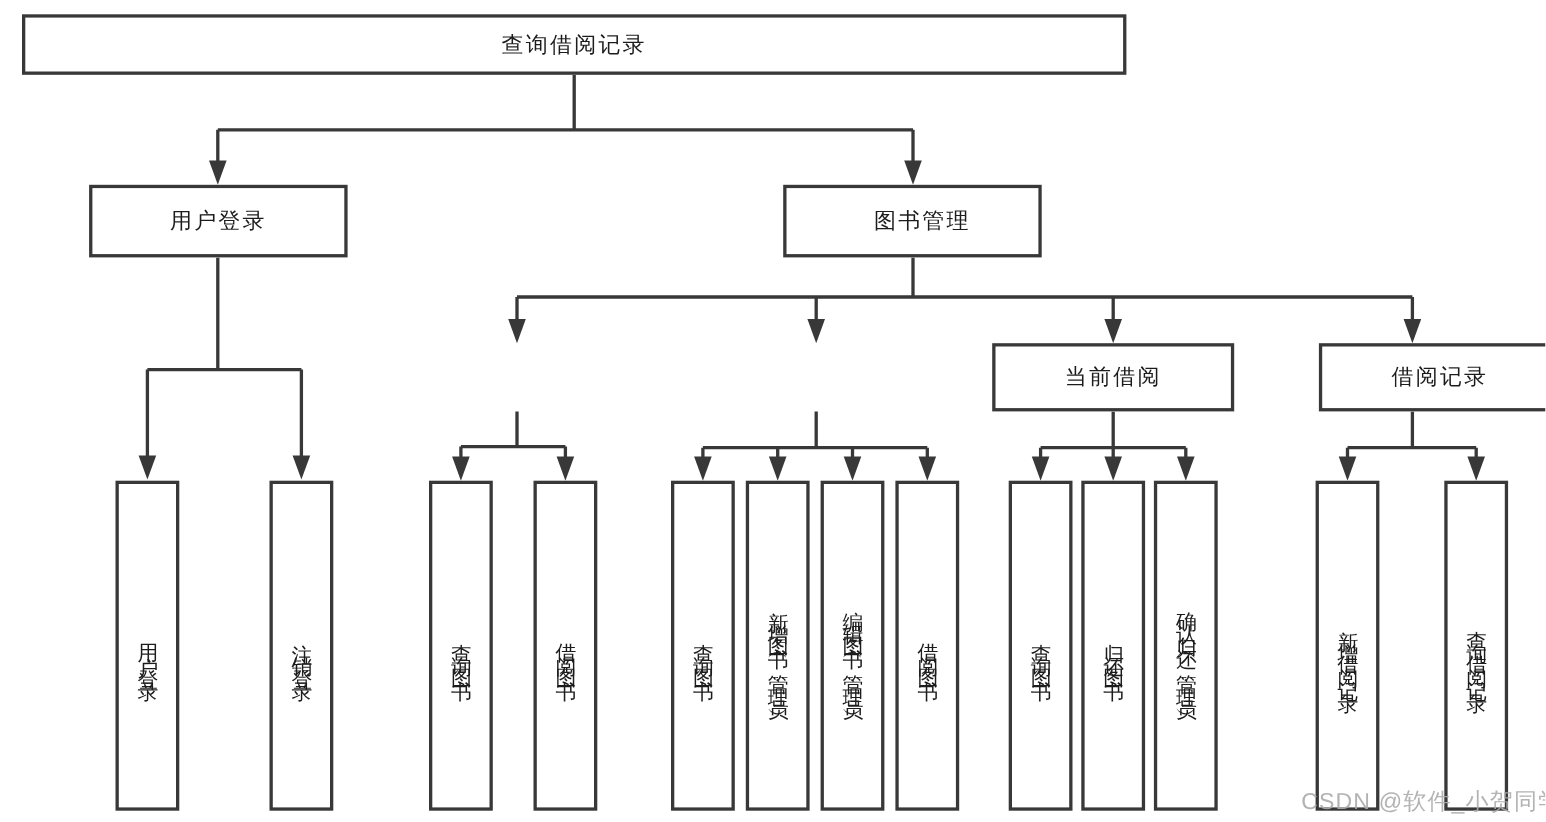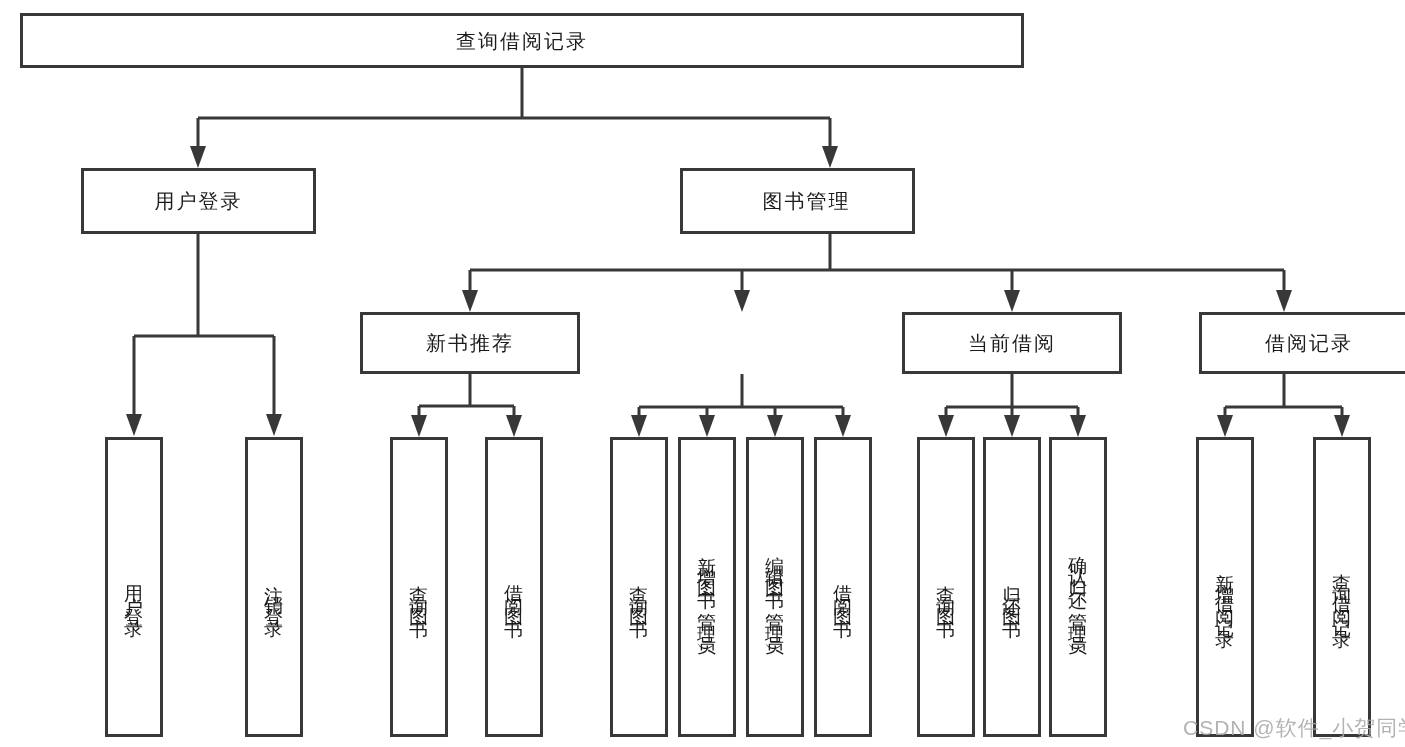--- a/index.html
+++ b/index.html
@@ -98,23 +98,22 @@
     <polygon points="1070,415 1086,415 1078,437"></polygon>
 
     <path d="M1284 374 V407 M1225 407 H1342 M1225 407 V419 M1342 407 V419"></path>
     <polygon points="1217,415 1233,415 1225,437"></polygon>
     <polygon points="1334,415 1350,415 1342,437"></polygon>
   </svg>
 
   <div class="node" style="left:20px;top:13px;width:1004px;height:55px;">查询借阅记录</div>
 
   <div class="node" style="left:81px;top:168px;width:235px;height:66px;">用户登录</div>
-  <div class="node" style="left:680px;top:168px;width:235px;height:66px;padding-left:18px;">图书管理</div>
+  <div class="node" style="left:712px;top:168px;width:235px;height:66px;padding-left:18px;">图书管理</div>
 
-  <div class="node" style="left:360px;top:312px;width:220px;height:62px;">新书推荐</div>
   <div class="node" style="left:902px;top:312px;width:220px;height:62px;">当前借阅</div>
   <div class="node" style="left:1174px;top:312px;width:220px;height:62px;margin-left:25px;">借阅记录</div>
 
   <div class="node node-v" style="left:105px;top:437px;width:58px;height:300px;">
     <span class="vtxt">用户登录</span>
   </div>
   <div class="node node-v" style="left:245px;top:437px;width:58px;height:300px;">
     <span class="vtxt">注销登录</span>
   </div>
 

